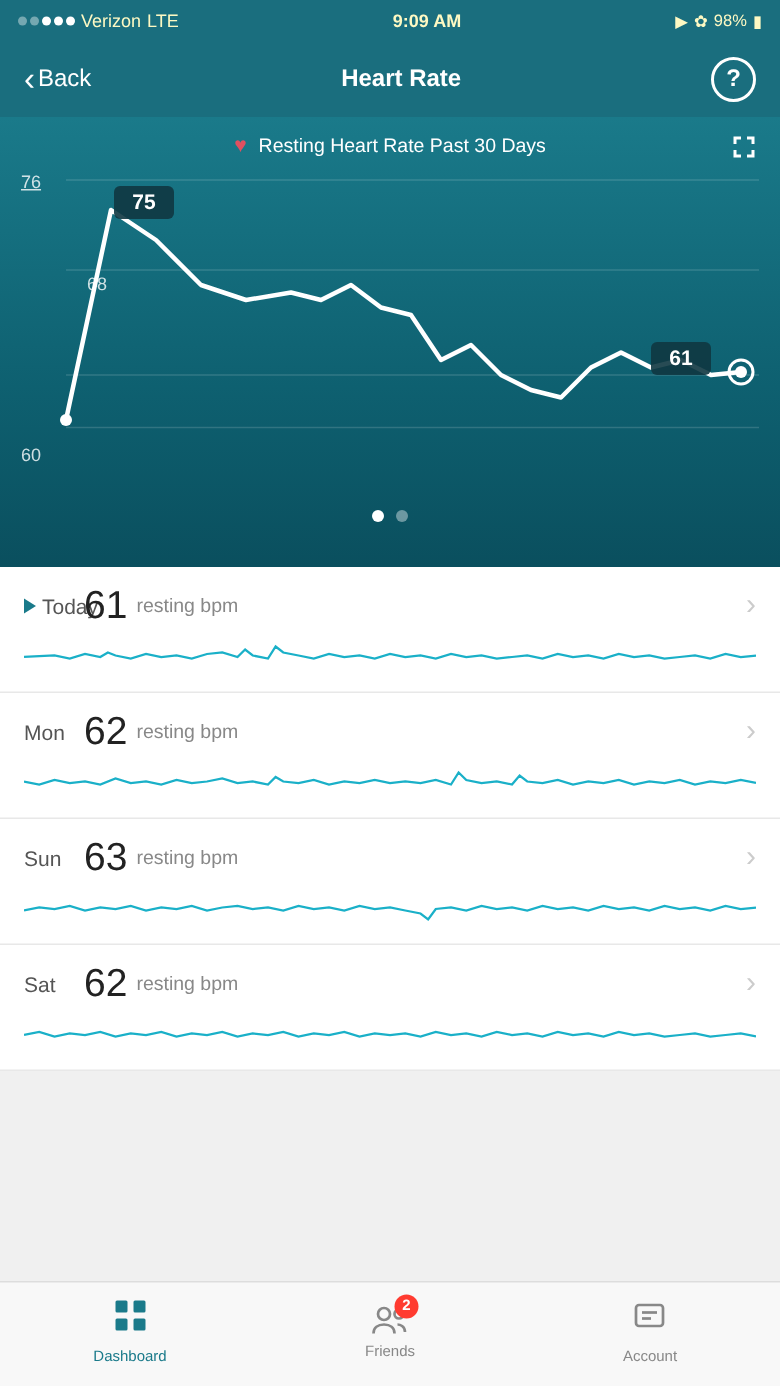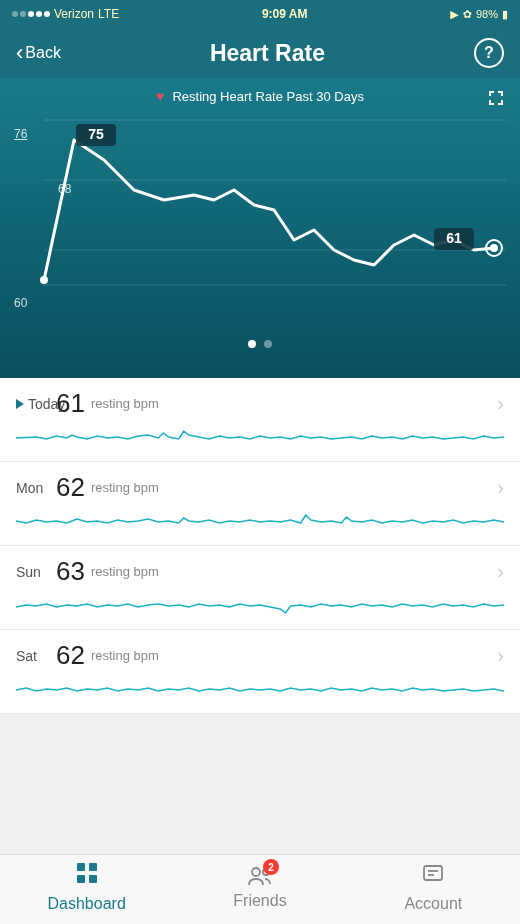--- a/index.html
+++ b/index.html
@@ -48,21 +48,21 @@
       font-size: 16px;
       cursor: pointer;
     }
     .nav-back-chevron {
       font-size: 22px;
       margin-right: 2px;
       line-height: 1;
     }
     .nav-title {
       color: white;
-      font-size: 23px;
+      font-size: 16px;
       font-weight: 600;
     }
     .nav-help {
       width: 30px;
       height: 30px;
       border: 2px solid white;
       border-radius: 50%;
       display: flex;
       align-items: center;
       justify-content: center;
@@ -102,21 +102,21 @@
       position: relative;
       height: 230px;
       padding: 0 14px;
     }
     .y-label {
       position: absolute;
       left: 14px;
       color: rgba(255,255,255,0.8);
       font-size: 12px;
     }
-    .y-label.top { top: 17px; text-decoration: underline; }
+    .y-label.top { top: 4px; text-decoration: underline; }
     .y-label.mid { top: 72px; margin-left: 44px; }
     .y-label.bottom { bottom: 30px; }
 
     .chart-svg {
       width: 100%;
       height: 200px;
       display: block;
     }
 
     .page-dots {
@@ -214,21 +214,21 @@
       align-items: center;
       justify-content: center;
       gap: 3px;
       cursor: pointer;
       padding-bottom: 6px;
     }
     .tab-icon {
       font-size: 22px;
     }
     .tab-label {
-      font-size: 16px;
+      font-size: 10px;
       color: #888;
     }
     .tab-item.active .tab-label { color: #1a7a8a; }
     .tab-item.active .tab-icon { color: #1a7a8a; }
 
     .tab-icon-svg {
       width: 26px;
       height: 26px;
     }
 

